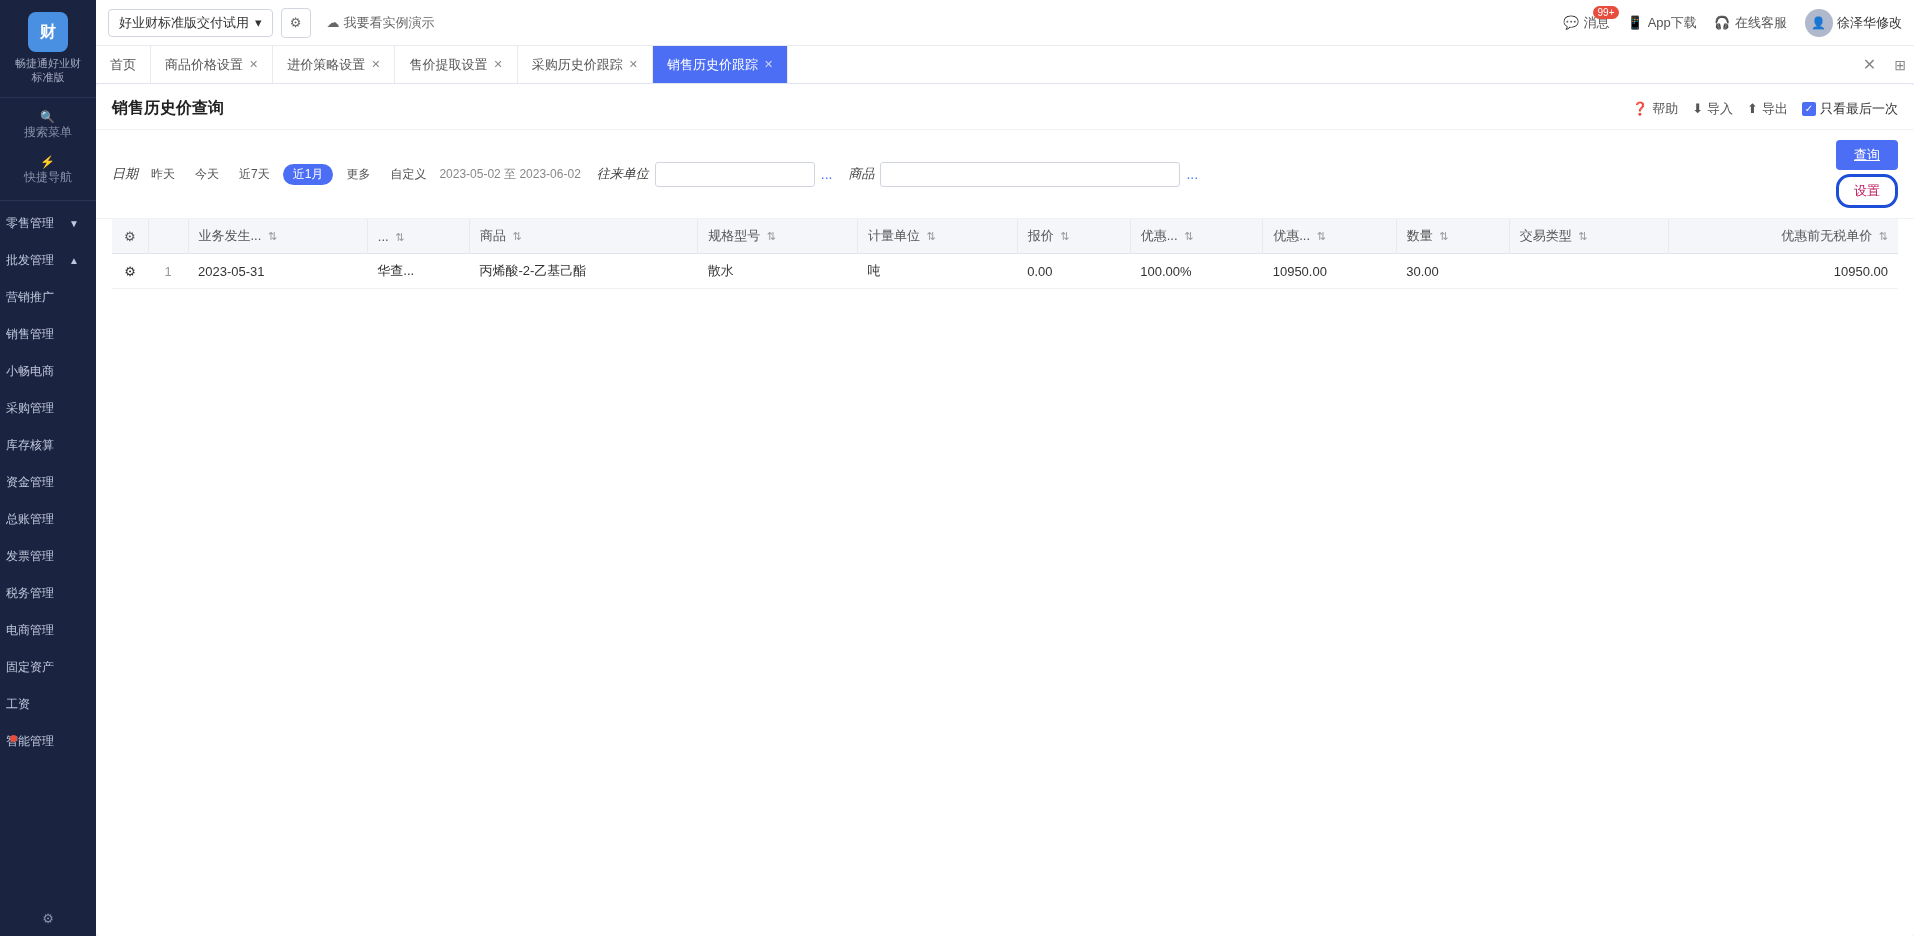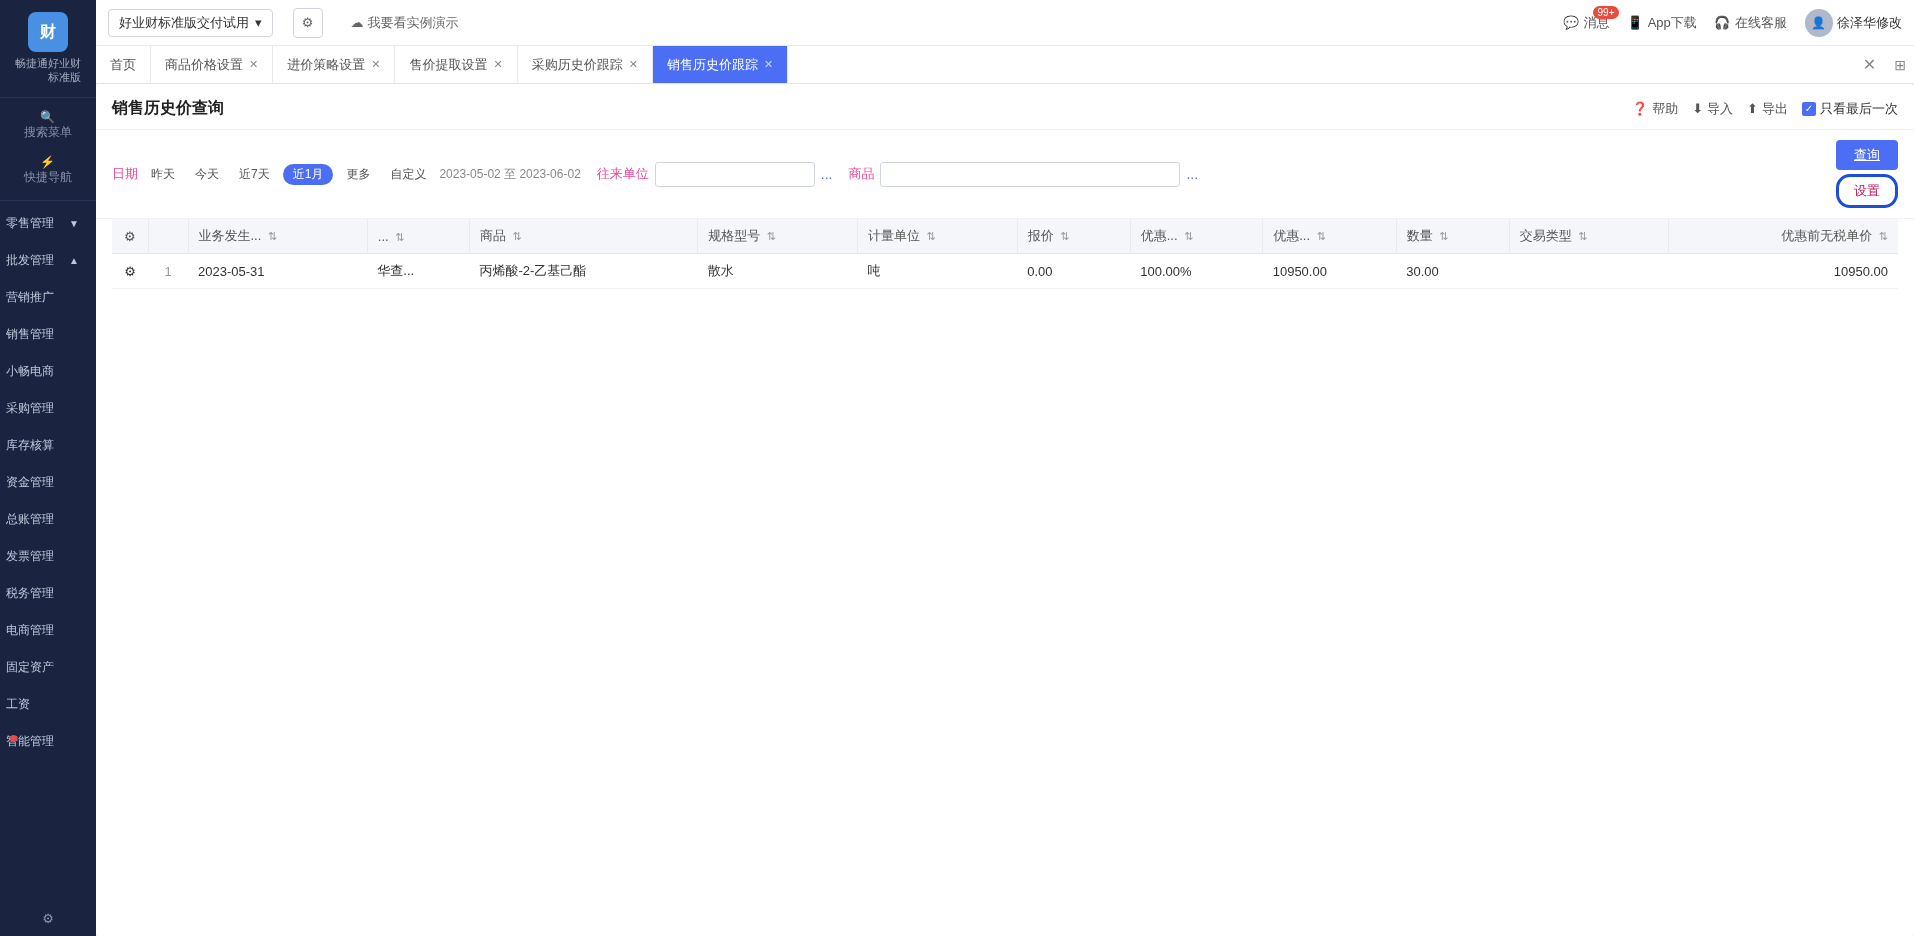--- a/index.html
+++ b/index.html
@@ -23,21 +23,21 @@
       border-bottom: 1px solid #2a3555;
       margin-bottom: 4px;
     }
     .sidebar-logo-icon {
       width: 40px; height: 40px;
       background: #4a90e2;
       border-radius: 8px;
       display: flex; align-items: center; justify-content: center;
       color: white; font-size: 16px; font-weight: bold; margin-bottom: 4px;
     }
-    .sidebar-logo-text { font-size: 11px; color: #a0a8bc; text-align: right; line-height: 1.3; }
+    .sidebar-logo-text { font-size: 11px; color: #a0a8bc; text-align: center; line-height: 1.3; }
     .sidebar-search {
       padding: 8px;
       text-align: center;
       color: #8890a8;
       cursor: pointer;
       font-size: 12px;
     }
     .sidebar-quicknav {
       padding: 6px 8px;
       text-align: center;
@@ -79,21 +79,21 @@
     }
 
     
     .topbar {
       background: #fff;
       height: 46px;
       display: flex;
       align-items: center;
       padding: 0 12px;
       border-bottom: 1px solid #e8eaf0;
-      gap: 20px;
+      gap: 8px;
       flex-shrink: 0;
     }
     .topbar-selector {
       display: flex;
       align-items: center;
       gap: 6px;
       border: 1px solid #d0d5e0;
       border-radius: 4px;
       padding: 4px 10px;
       font-size: 13px;
@@ -241,21 +241,21 @@
       padding: 10px 16px;
       display: flex;
       align-items: center;
       gap: 16px;
       border-bottom: 1px solid #f0f2f5;
       flex-wrap: wrap;
     }
     .filter-group {
       display: flex; align-items: center; gap: 6px;
     }
-    .filter-label { color: #ec4899; font-size: 13px; white-space: nowrap; }
+    .filter-label { color: #404040; font-size: 13px; white-space: nowrap; font-style: italic; }
     .date-btn {
       padding: 2px 7px;
       border-radius: 3px;
       font-size: 12px;
       cursor: pointer;
       color: #555;
       border: none; background: transparent;
     }
     .date-btn.active {
       background: #4c6ef5;

